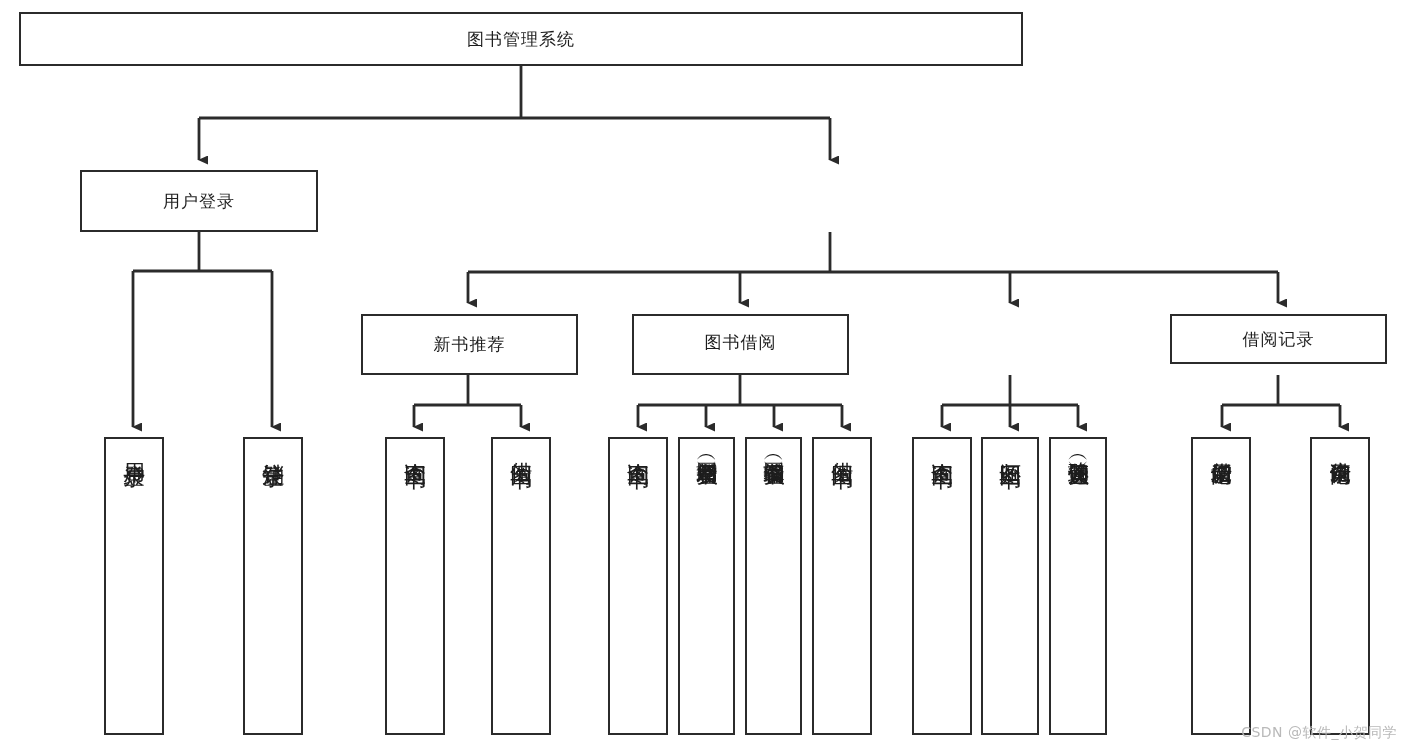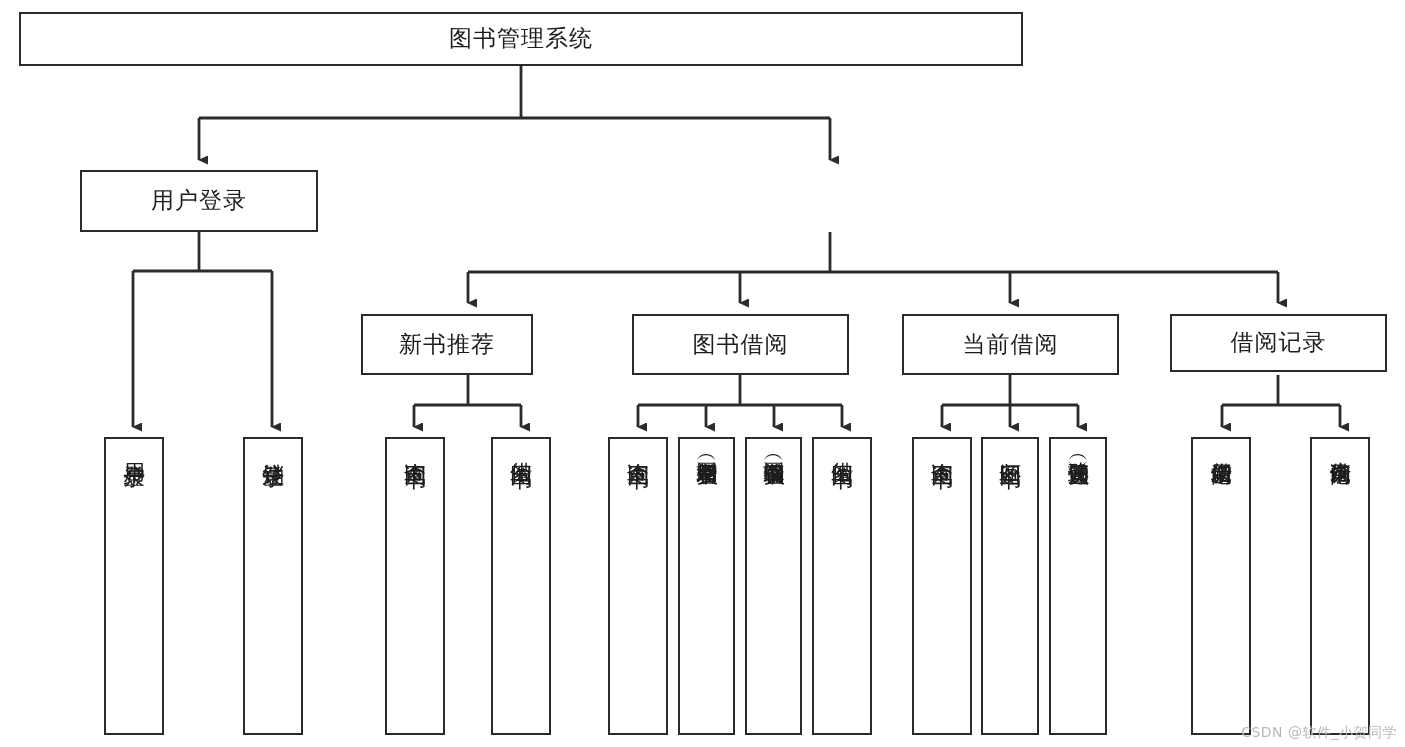--- a/index.html
+++ b/index.html
@@ -32,21 +32,21 @@
     box-sizing: border-box;
     border: 2.5px solid #2b2b2b;
     background: #ffffff;
     display: flex;
     align-items: center;
     justify-content: center;
     overflow: hidden;
   }
   .node-box.horizontal .node-label {
     writing-mode: horizontal-tb;
-    font-size: 23px;
+    font-size: 17px;
     color: #1d1d1d;
     letter-spacing: 1px;
     line-height: 1.2;
     white-space: nowrap;
   }
   .node-box.vertical {
     align-items: flex-start;
     justify-content: center;
     padding-top: 6px;
   }
@@ -146,33 +146,30 @@
 
   <div class="node-box horizontal" style="left:19px; top:12px; width:1004px; height:54px;">
     <span class="node-label">图书管理系统</span>
   </div>
 
   <div class="node-box horizontal" style="left:80px; top:170px; width:238px; height:62px;">
     <span class="node-label">用户登录</span>
   </div>
 
 
-  <div class="node-box horizontal" style="left:361px; top:314px; width:172px; height:61px;">
+  <div class="node-box horizontal" style="left:361px; top:314px; width:217px; height:61px;">
     <span class="node-label">新书推荐</span>
   </div>
 
-  <div class="node-box horizontal" style="left:632px; top:314px; width:217px; height:61px;">
+  <div class="node-box horizontal" style="left:632px; top:314px; width:217px; height:61px;font-family:Liberation Mono, monospace;">
     <span class="node-label">图书借阅</span>
   </div>
 
-  <div class="node-box horizontal" style="left:902px; top:314px; width:217px; height:61px;">
-    <span class="node-label">当前借阅</span>
-  </div>
-
-  <div class="node-box horizontal" style="left:1170px; top:314px; width:217px; height:58px;text-align:center;">
+
+  <div class="node-box horizontal" style="left:1170px; top:314px; width:217px; height:50px;text-align:center;">
     <span class="node-label">借阅记录</span>
   </div>
 
   <div class="node-box vertical" style="left:104px; top:437px; width:60px; height:298px;">
     <span class="node-label">用户登录</span>
   </div>
 
   <div class="node-box vertical" style="left:243px; top:437px; width:60px; height:298px;">
     <span class="node-label">注销登录</span>
   </div>

